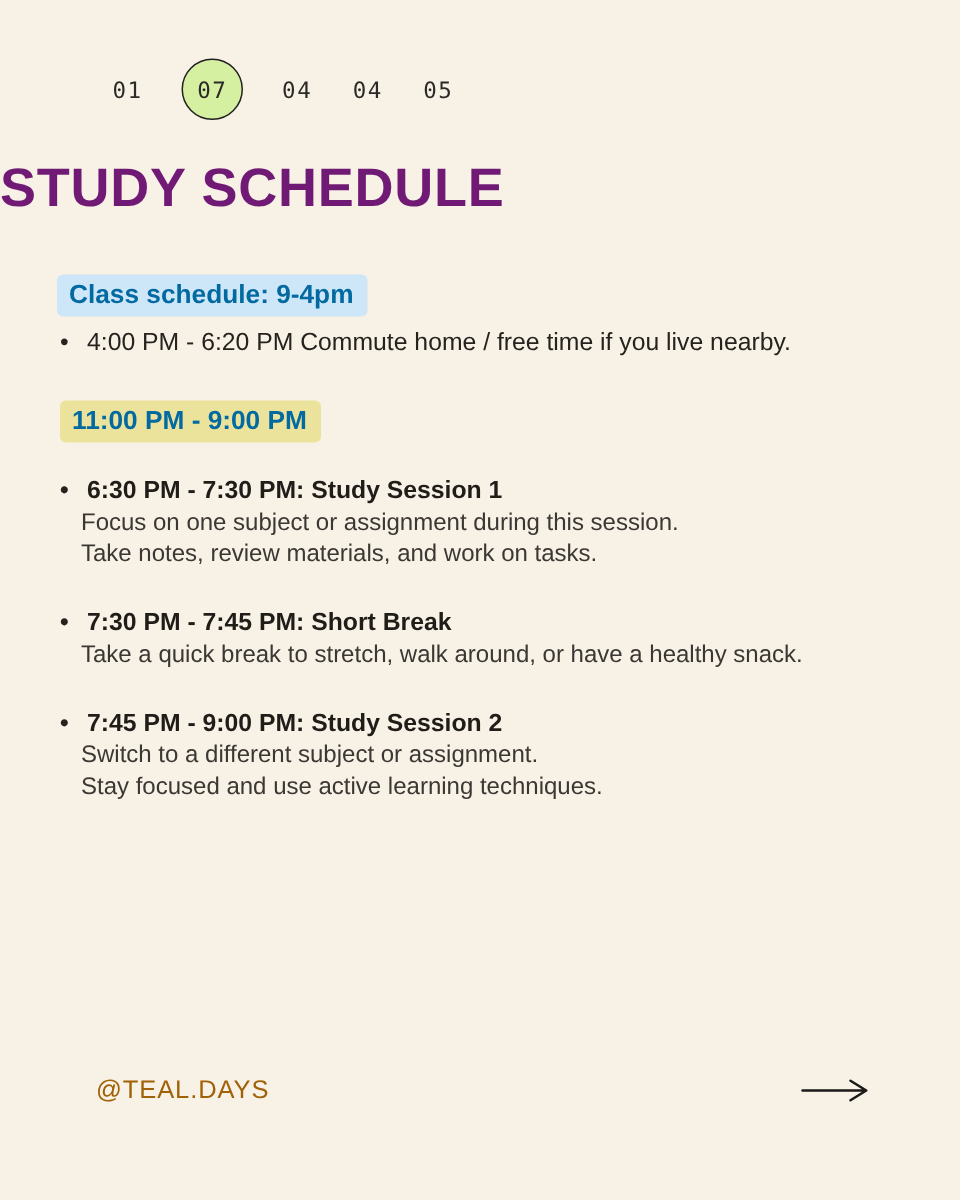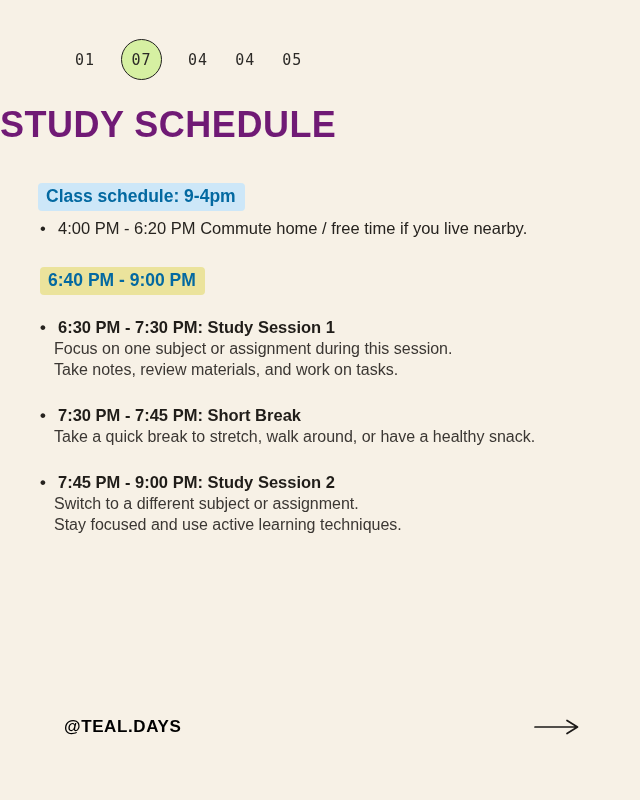--- a/index.html
+++ b/index.html
@@ -112,22 +112,21 @@
     top: 714px;
     left: 64px;
     right: 60px;
     display: flex;
     justify-content: space-between;
     align-items: center;
   }
   .handle {
     font-size: 17px;
     letter-spacing: 0.6px;
-    color: #000000;
-    font-weight: bold;
+    color: #a16207;
   }
   .arrow-btn {
     display: flex;
     align-items: center;
     cursor: pointer;
     padding: 4px 0;
   }
 </style>
 </head>
 <body>
@@ -144,21 +143,21 @@
 
   <h1 class="title">STUDY SCHEDULE</h1>
 
   <span class="hl hl-blue">Class schedule: 9-4pm</span>
 
   <div class="class-bullet bullet-row">
     <span class="dot"></span>
     <span>4:00 PM - 6:20 PM Commute home / free time if you live nearby.</span>
   </div>
 
-  <span class="hl hl-yellow">6:40 PM - 9:00 PM</span>
+  <span class="hl hl-yellow">11:00 PM - 9:00 PM</span>
 
   <div class="schedule">
 
 
     <div class="item">
       <div class="bullet-row">
         <span class="dot"></span>
         <span>6:30 PM - 7:30 PM: Study Session 1</span>
       </div>
       <div class="desc">Focus on one subject or assignment during this session.</div>

